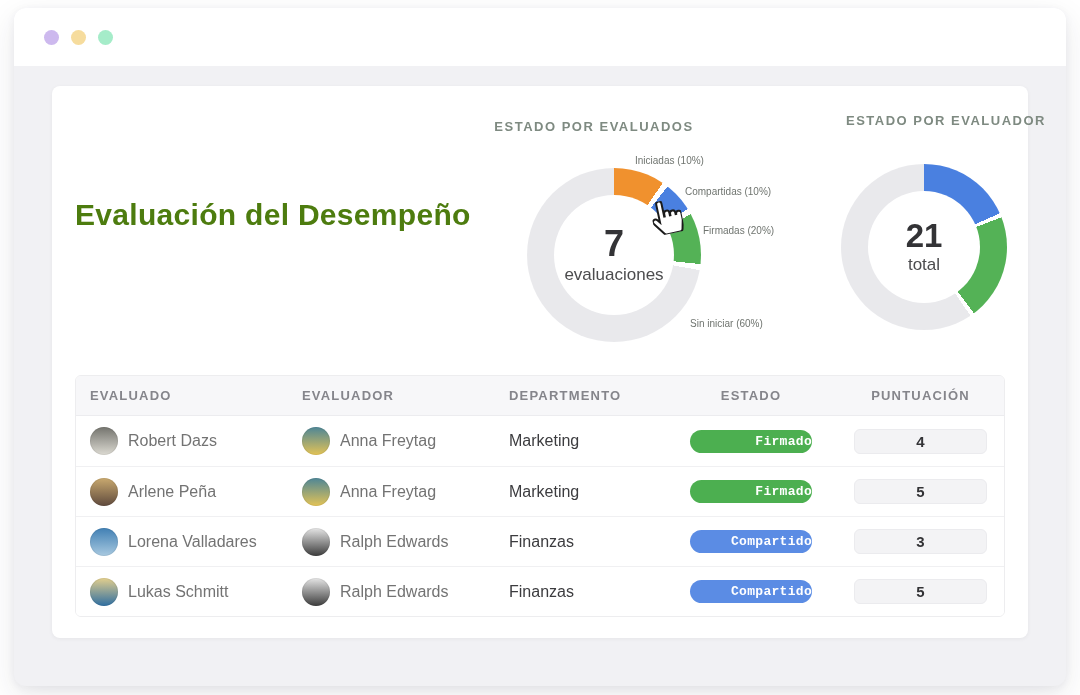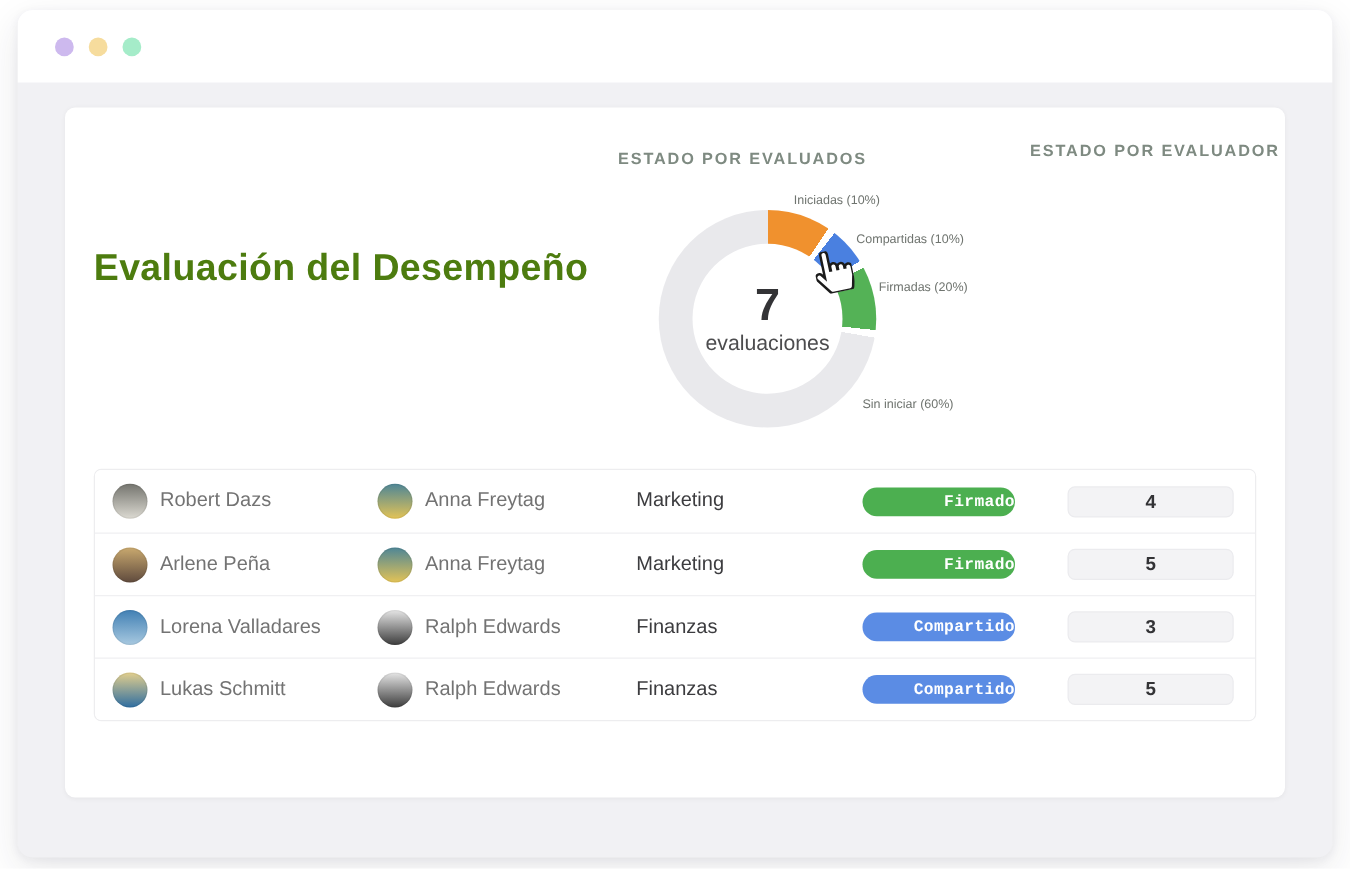--- a/index.html
+++ b/index.html
@@ -19,21 +19,21 @@
 
   .page-title { position:absolute; left:23px; top:112px; font-size:30px; font-weight:600;
     color:#4d7c0f; letter-spacing:.3px; }
   .status-badge { position:absolute; left:23px; top:166px; width:238px; height:33px;
     border-radius:17px; color:#fff; font-size:15px; font-weight:700; text-align:center;
     line-height:33px; letter-spacing:.3px; }
 
   .chart-title { position:absolute; font-size:13px; font-weight:700; letter-spacing:1.5px;
     color:#7e8a81; text-align:center; }
   .chart-title.c1 { left:442px; top:33px; width:200px; }
-  .chart-title.c2 { left:762px; top:27px; width:220px; }
+  .chart-title.c2 { left:784px; top:27px; width:220px; }
 
   .donut { position:absolute; border-radius:50%; }
   .donut.c1 { left:475px; top:82px; width:174px; height:174px; }
   .donut.c2 { left:789px; top:78px; width:166px; height:166px; }
   .donut-hole { position:absolute; left:27px; top:27px; right:27px; bottom:27px;
     background:#fff; border-radius:50%; display:flex; flex-direction:column;
     align-items:center; justify-content:center; }
   .donut-value { font-size:36px; font-weight:600; color:#333336; line-height:1.05; }
   .donut.c2 .donut-value { font-size:33px; }
   .donut-sublabel { font-size:17px; color:#4c4c4e; margin-top:2px; }
@@ -87,31 +87,44 @@
       <div class="chart-title c1">ESTADO POR EVALUADOS</div>
       <div class="chart-title c2">ESTADO POR EVALUADOR</div>
 
       <div class="donut c1" id="donut-0" style="background: conic-gradient(rgb(240, 145, 46) 0deg, rgb(240, 145, 46) 34deg, rgb(255, 255, 255) 34deg, rgb(255, 255, 255) 38deg, rgb(74, 128, 224) 38deg, rgb(74, 128, 224) 58deg, rgb(255, 255, 255) 58deg, rgb(255, 255, 255) 62deg, rgb(84, 178, 86) 62deg, rgb(84, 178, 86) 96deg, rgb(255, 255, 255) 96deg, rgb(255, 255, 255) 100deg, rgb(233, 233, 236) 100deg, rgb(233, 233, 236) 360deg);">
         <div class="donut-hole">
           <div class="donut-value">7</div>
           <div class="donut-sublabel">evaluaciones</div>
         </div>
       </div>
 
+      <div class="donut c2" id="donut-1" style="background: conic-gradient(rgb(74, 128, 224) 0deg, rgb(74, 128, 224) 66deg, rgb(255, 255, 255) 66deg, rgb(255, 255, 255) 69deg, rgb(84, 178, 86) 69deg, rgb(84, 178, 86) 143deg, rgb(255, 255, 255) 143deg, rgb(255, 255, 255) 146deg, rgb(233, 233, 236) 146deg, rgb(233, 233, 236) 360deg);">
+        <div class="donut-hole">
+          <div class="donut-value">21</div>
+          <div class="donut-sublabel">total</div>
+        </div>
+      </div>
 
       <span class="seg-label l0">Iniciadas (10%)</span>
       <span class="seg-label l1">Compartidas (10%)</span>
       <span class="seg-label l2">Firmadas (20%)</span>
       <span class="seg-label l3">Sin iniciar (60%)</span>
 
       <svg class="cursor" viewBox="0 0 448 512">
         <path d="M448 240v96c0 3.084-.356 6.159-1.063 9.162l-32 136C410.686 499.23 394.562 512 376 512H168a40.004 40.004 0 0 1-32.35-16.473l-127.997-176c-12.993-17.866-9.043-42.883 8.822-55.876 17.867-12.994 42.884-9.043 55.877 8.823L104 315.992V40c0-22.091 17.909-40 40-40s40 17.909 40 40v200h8v-40c0-22.091 17.909-40 40-40s40 17.909 40 40v40h8v-24c0-22.091 17.909-40 40-40s40 17.909 40 40v24h8c0-22.091 17.909-40 40-40s40 17.909 40 40z" fill="#ffffff" stroke="#1b1b1b" stroke-width="30"></path>
       </svg>
 
       <div class="eval-table">
+        <div class="t-row t-head" id="table-head">
+            <div class="t-cell">EVALUADO</div>
+            <div class="t-cell">EVALUADOR</div>
+            <div class="t-cell">DEPARTMENTO</div>
+            <div class="t-cell center">ESTADO</div>
+            <div class="t-cell center">PUNTUACIÓN</div>
+          </div>
         <div id="table-body">
             <div class="t-row t-body-row">
               <div class="t-cell person">
                 <div class="avatar" style="background: linear-gradient(rgb(116, 116, 110) 0%, rgb(220, 218, 210) 100%);"></div>
                 <span>Robert Dazs</span>
               </div>
               <div class="t-cell person">
                 <div class="avatar" style="background: linear-gradient(rgb(78, 134, 150) 0%, rgb(227, 195, 86) 100%);"></div>
                 <span>Anna Freytag</span>
               </div>

